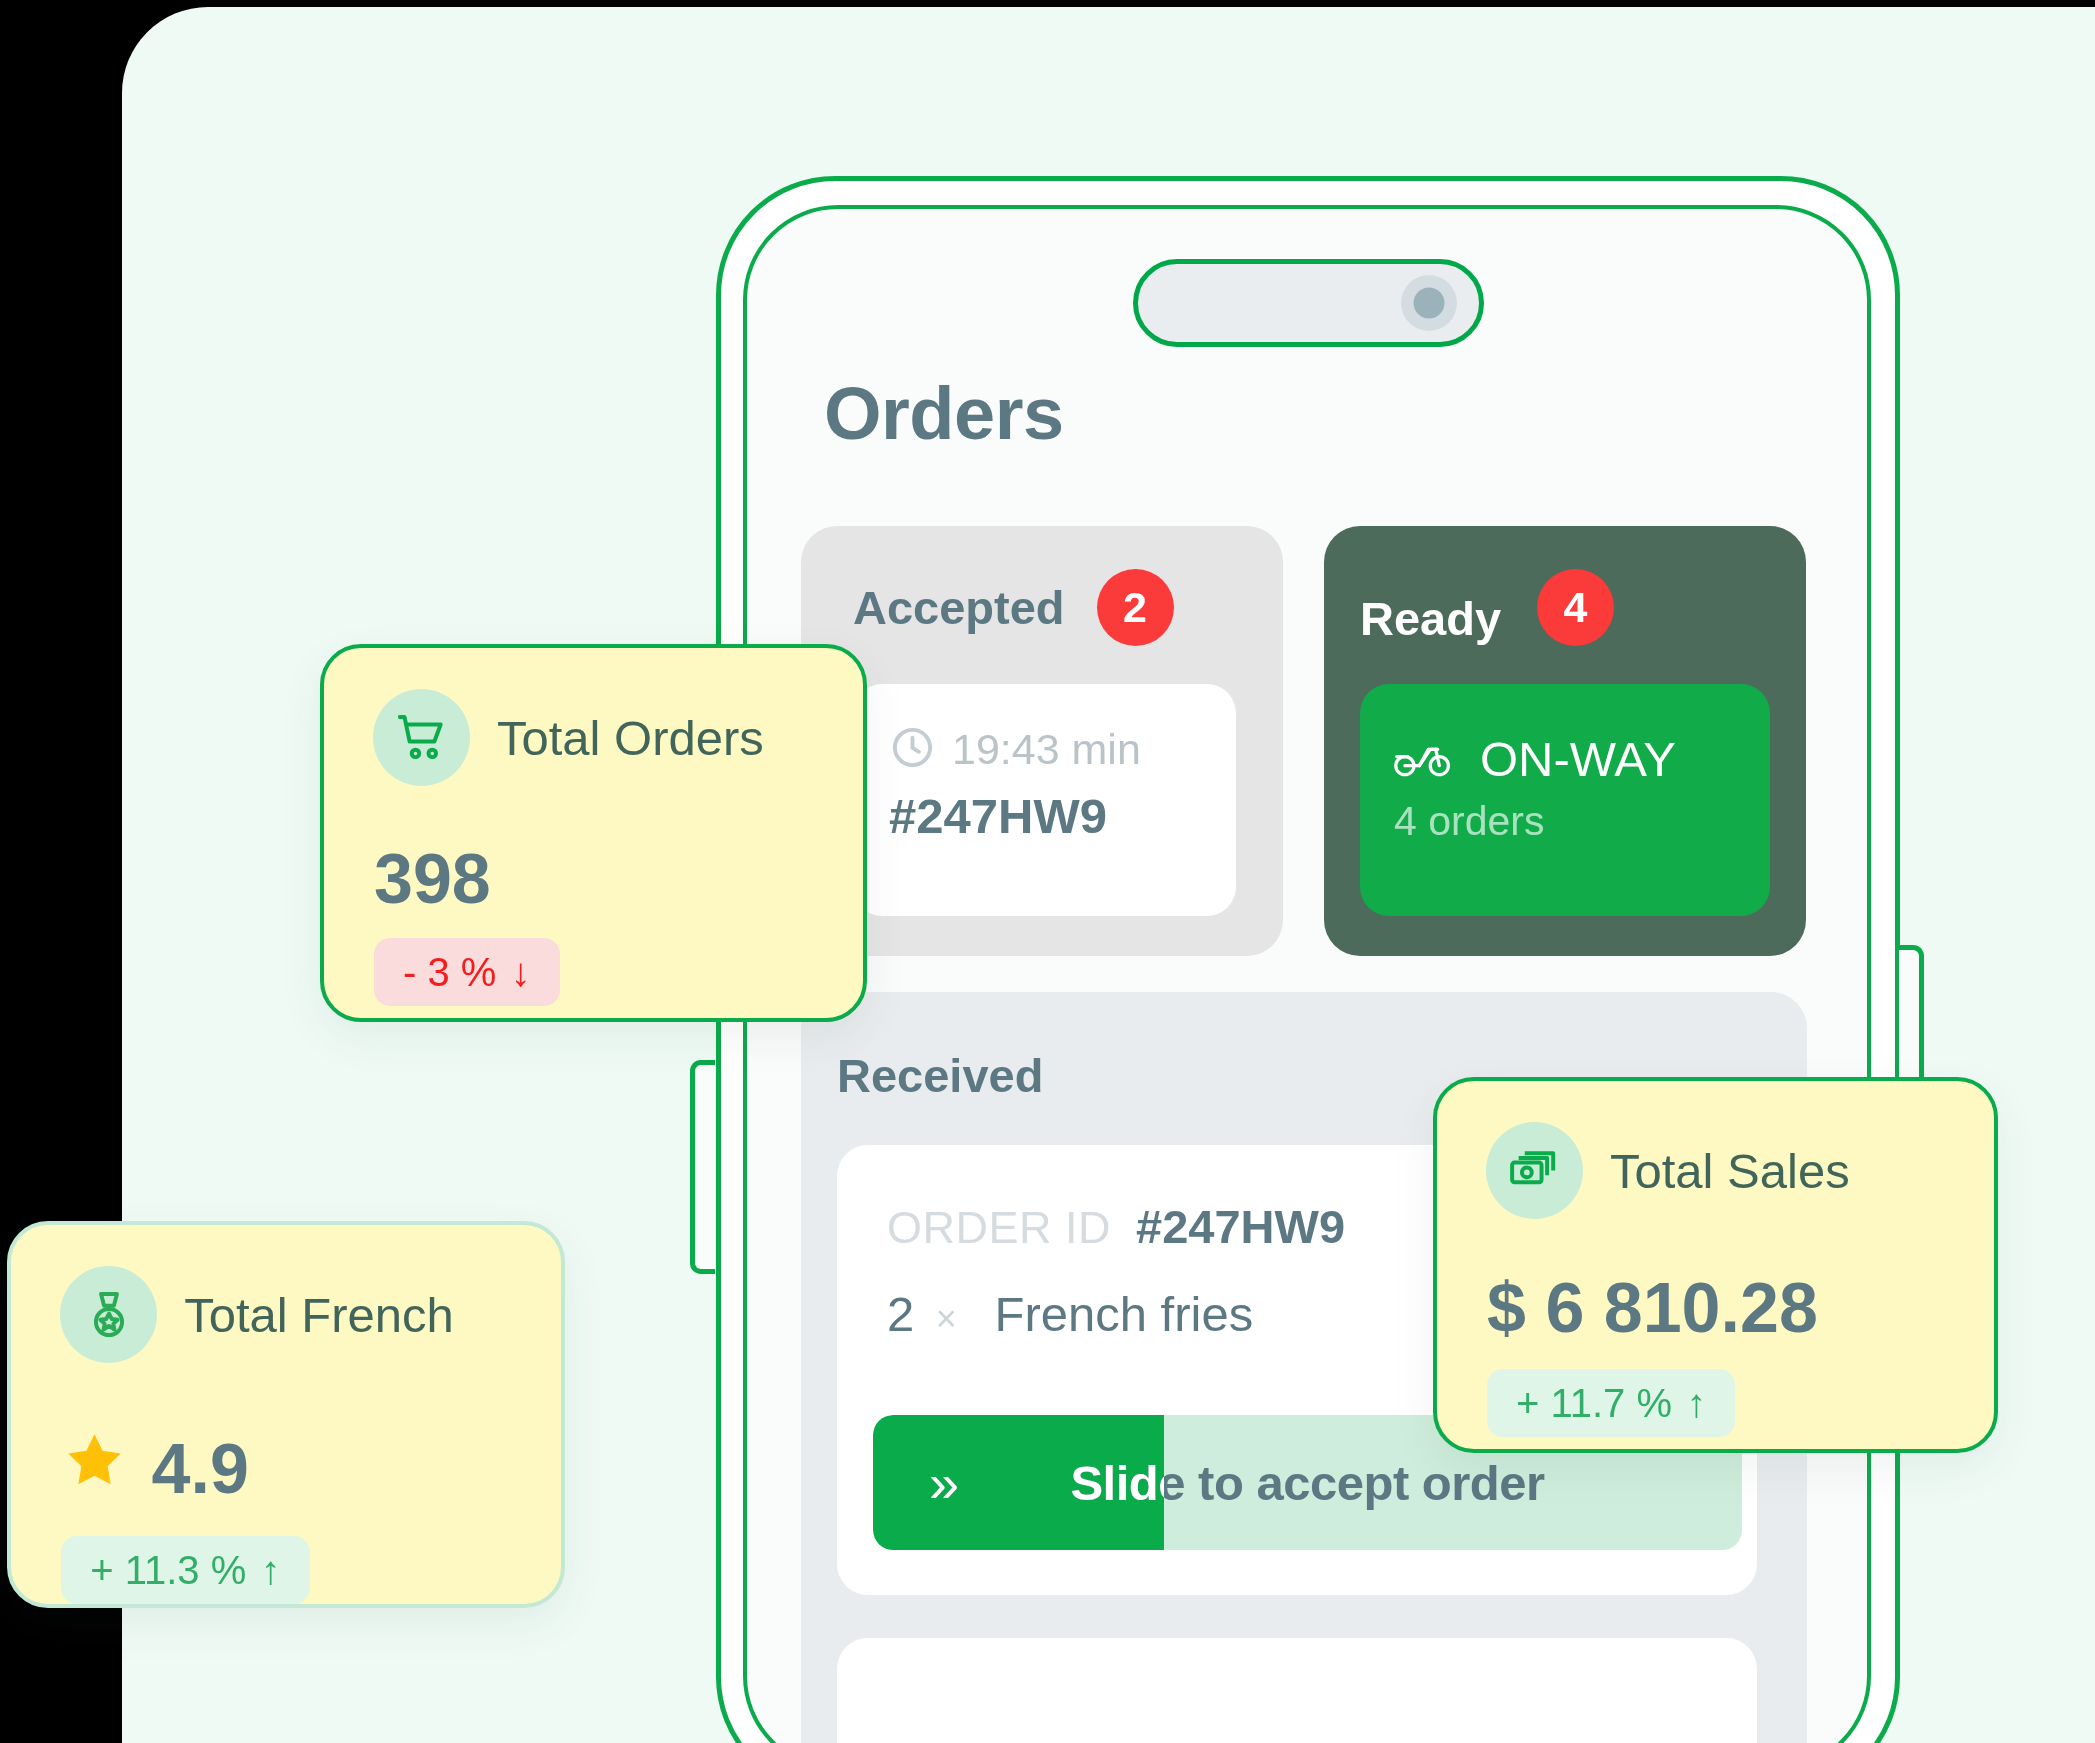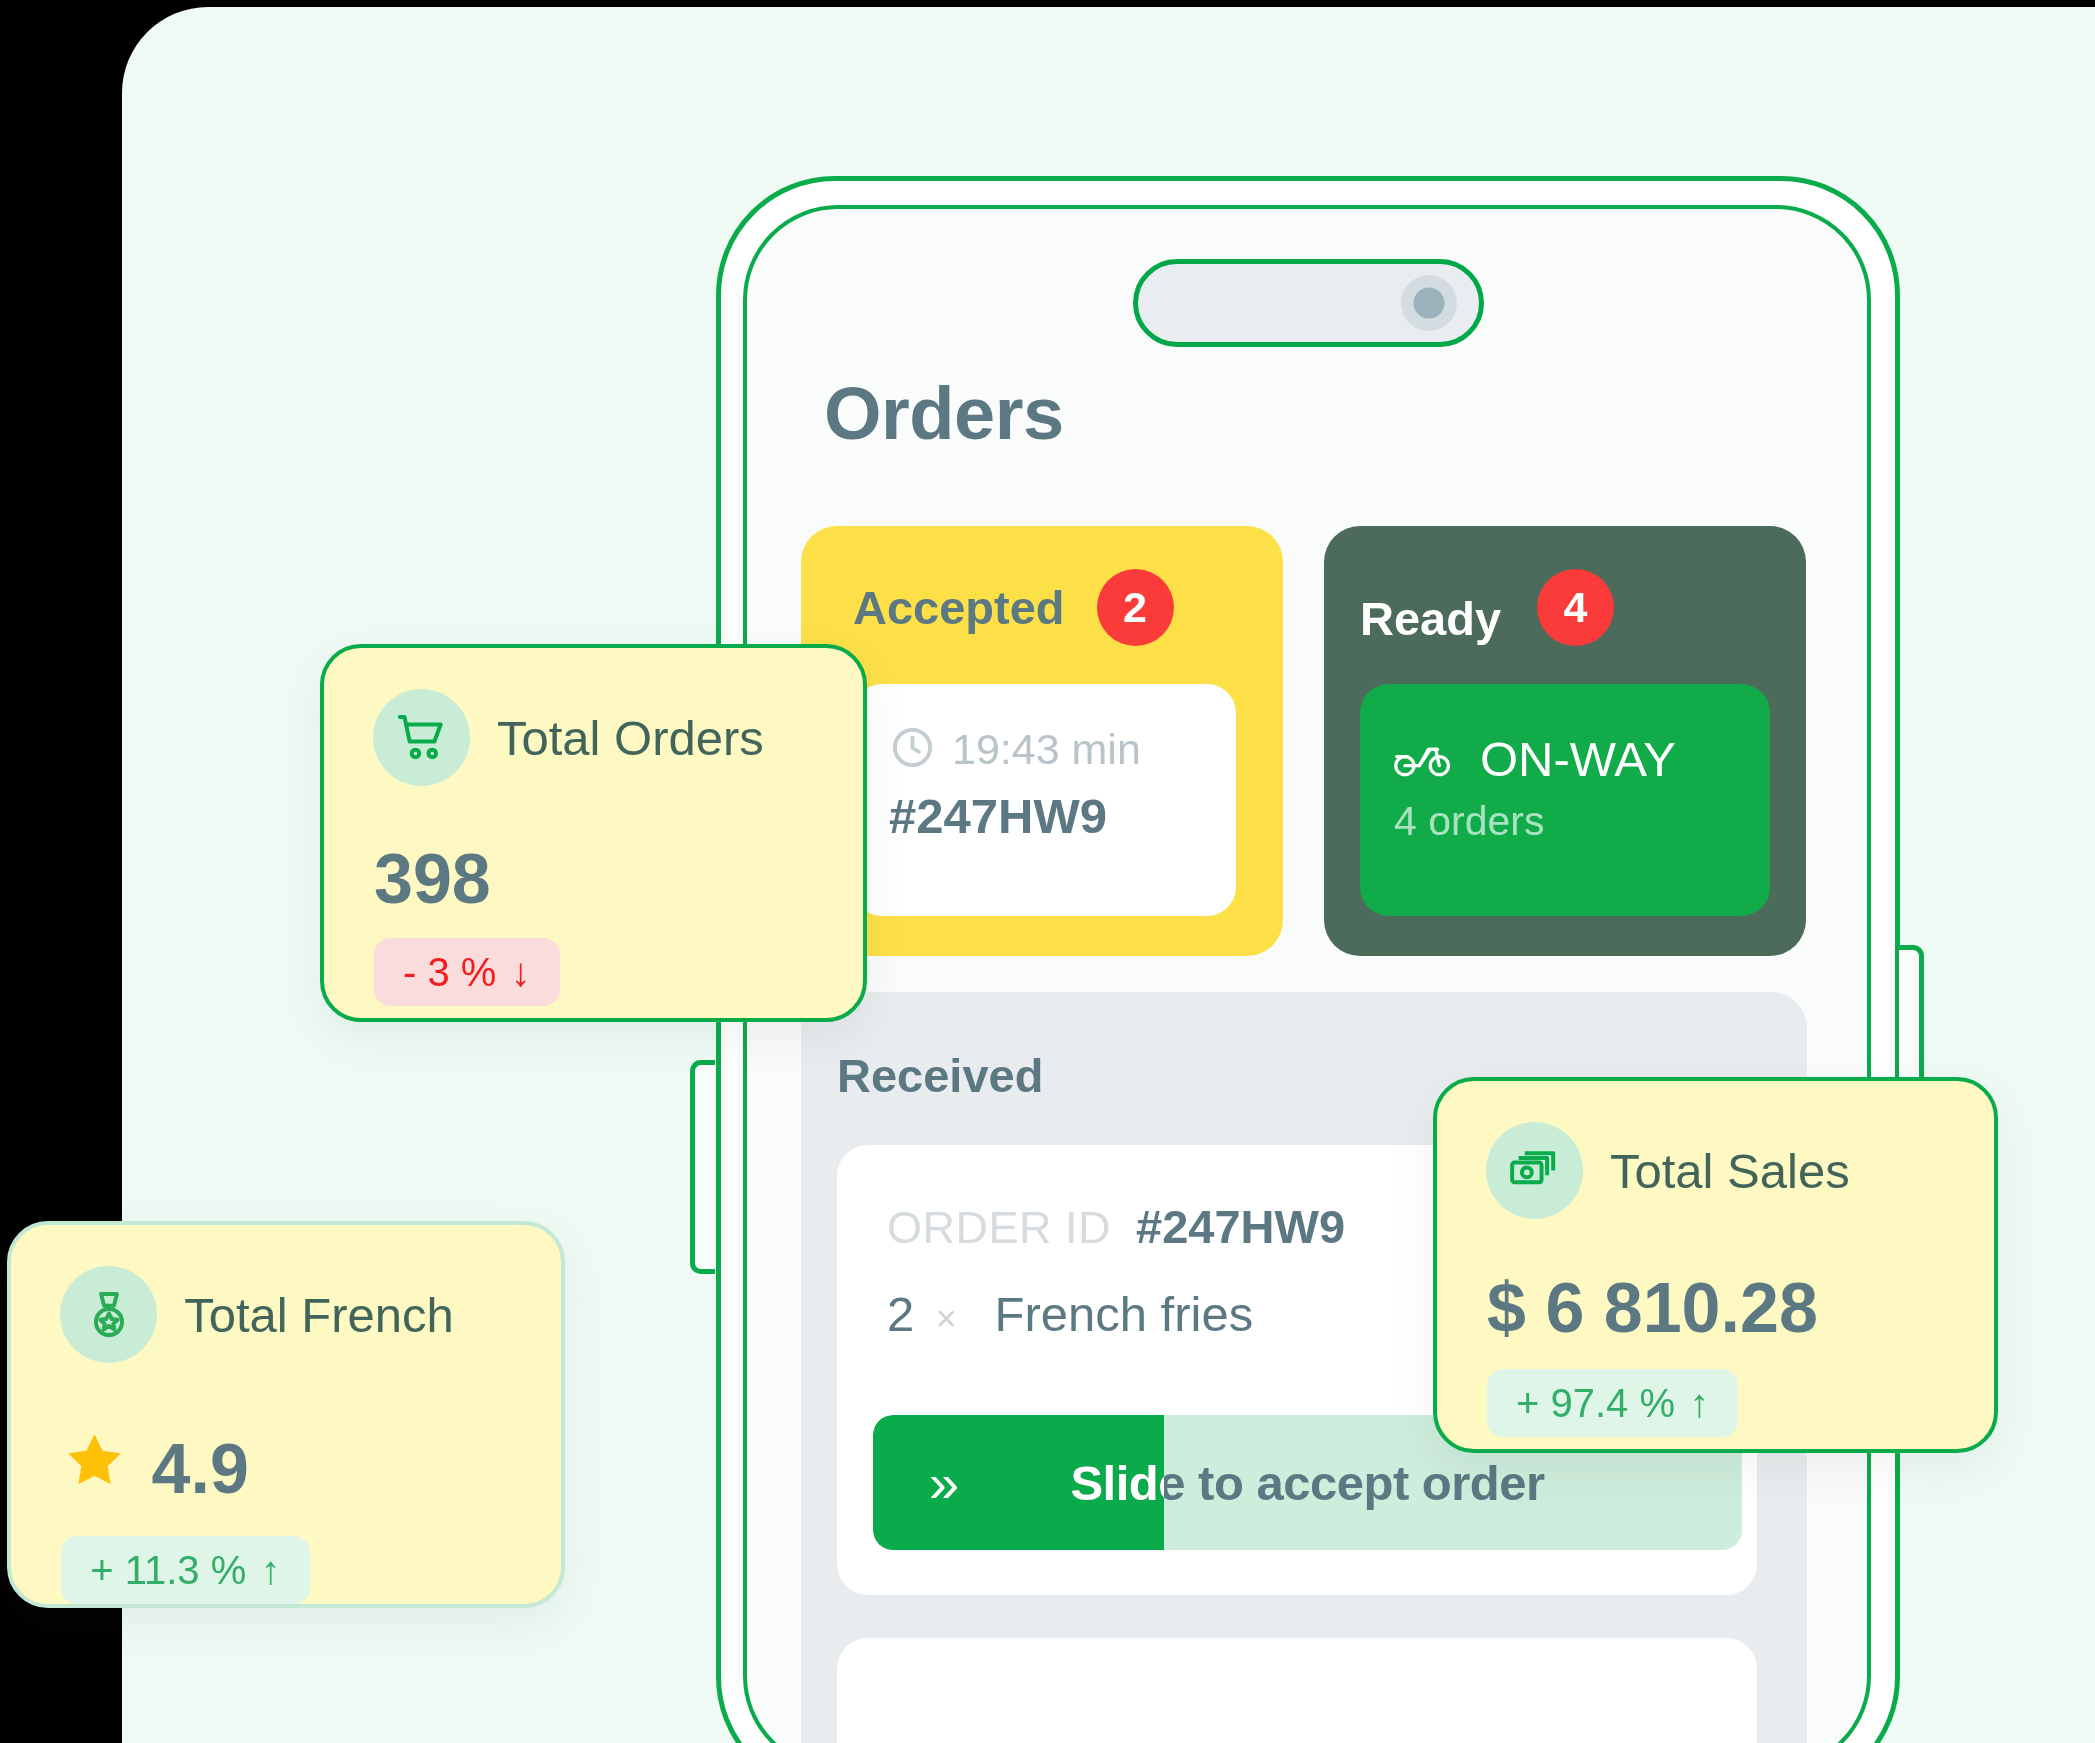--- a/index.html
+++ b/index.html
@@ -115,21 +115,21 @@
     letter-spacing: -0.5px;
   }
 
   
   .accepted-card {
     position: absolute;
     left: 801px;
     top: 526px;
     width: 482px;
     height: 430px;
-    background: #fde047;
+    background: #e5e5e5;
     border-radius: 36px;
   }
   .accepted-head {
     position: absolute;
     left: 52px;
     top: 43px;
     display: flex;
     align-items: center;
     gap: 32px;
   }
@@ -552,21 +552,21 @@
           <rect x="2.2" y="8.4" width="12.6" height="8.4" rx="1"></rect>
           <circle cx="8.5" cy="12.6" r="2.1"></circle>
           <path d="M5 6.4h12.2v7.4"></path>
           <path d="M7.6 4.4h12.2v7.4"></path>
         </svg>
       </span>
       <span class="stat-title">Total Sales</span>
     </div>
     <div class="stat-value">$ 6 810.28</div>
     <div class="stat-chip up">
-      <span>+ 97.4 %</span>
+      <span>+ 11.7 %</span>
       <span>↑</span>
     </div>
   </div>
 
   <div class="stat-card total-rating">
     <div class="stat-head">
       <span class="stat-icon-circle">
         <svg width="56" height="56" viewBox="0 0 24 24" fill="none" stroke="#2bab56" stroke-width="1.7" stroke-linejoin="round">
           <path d="M8.6 3h6.8l-1.3 5H9.9z"></path>
           <circle cx="12" cy="15" r="5.6"></circle>

